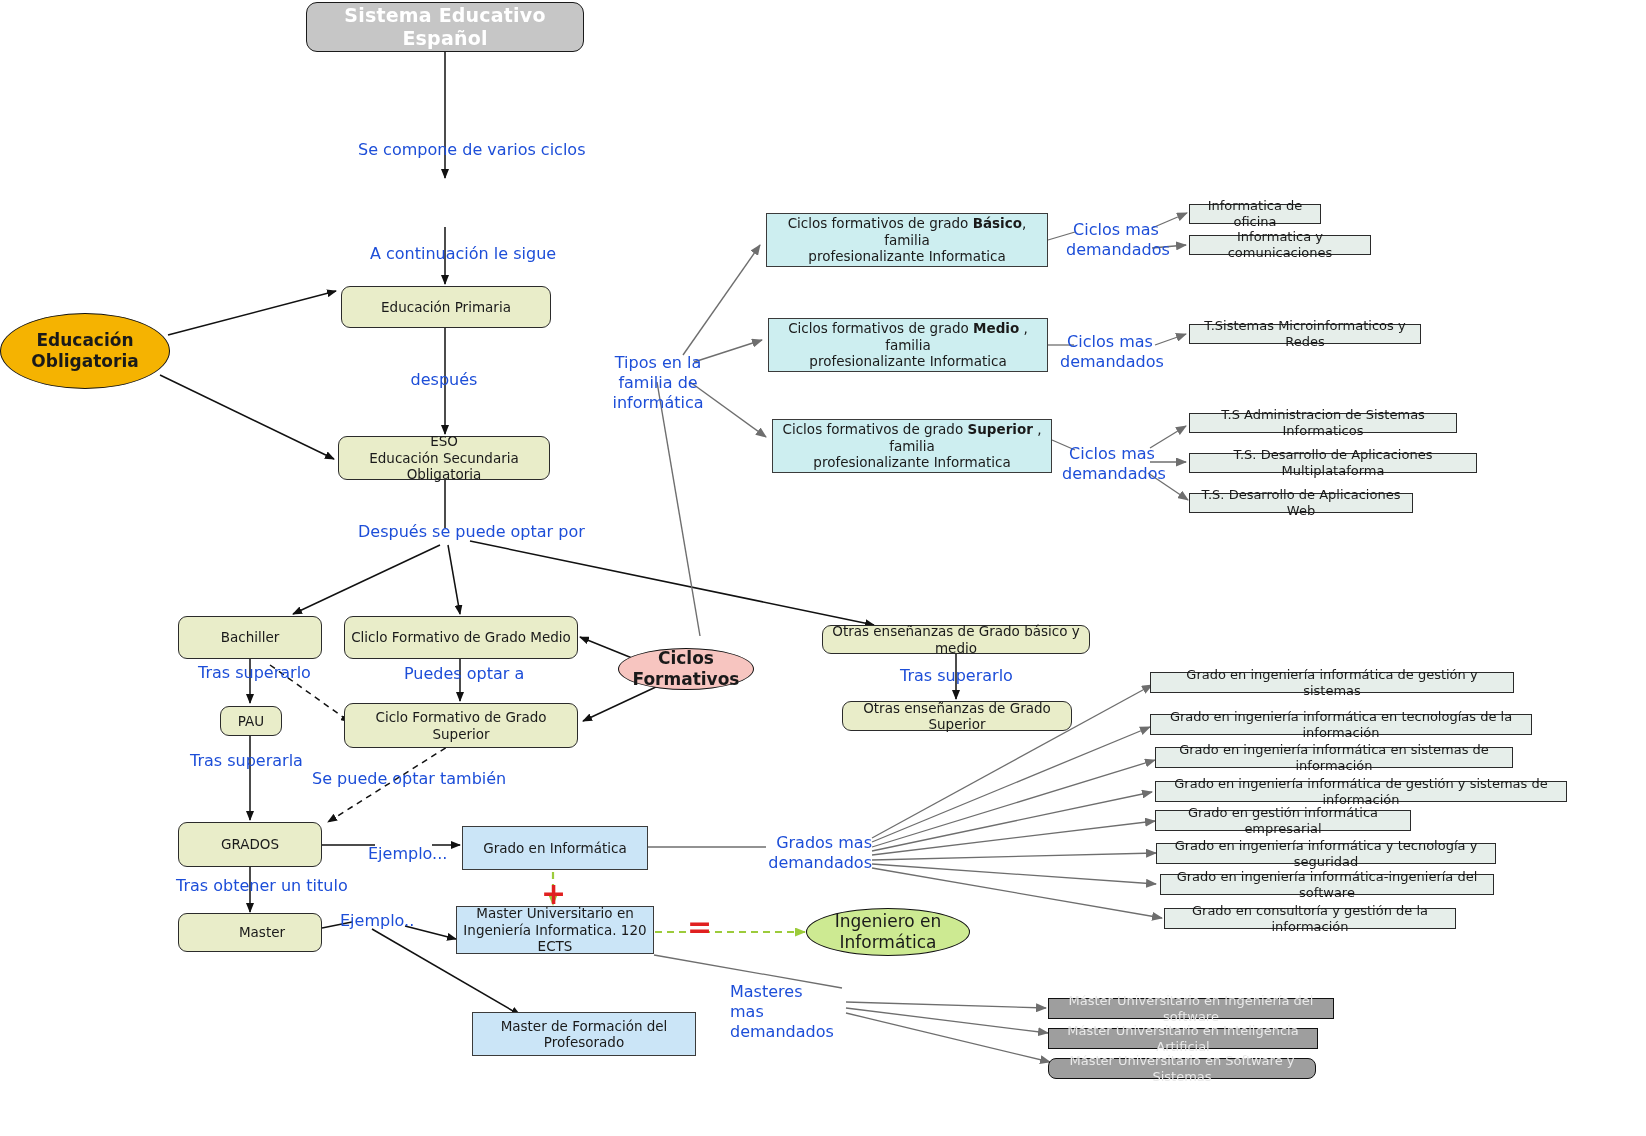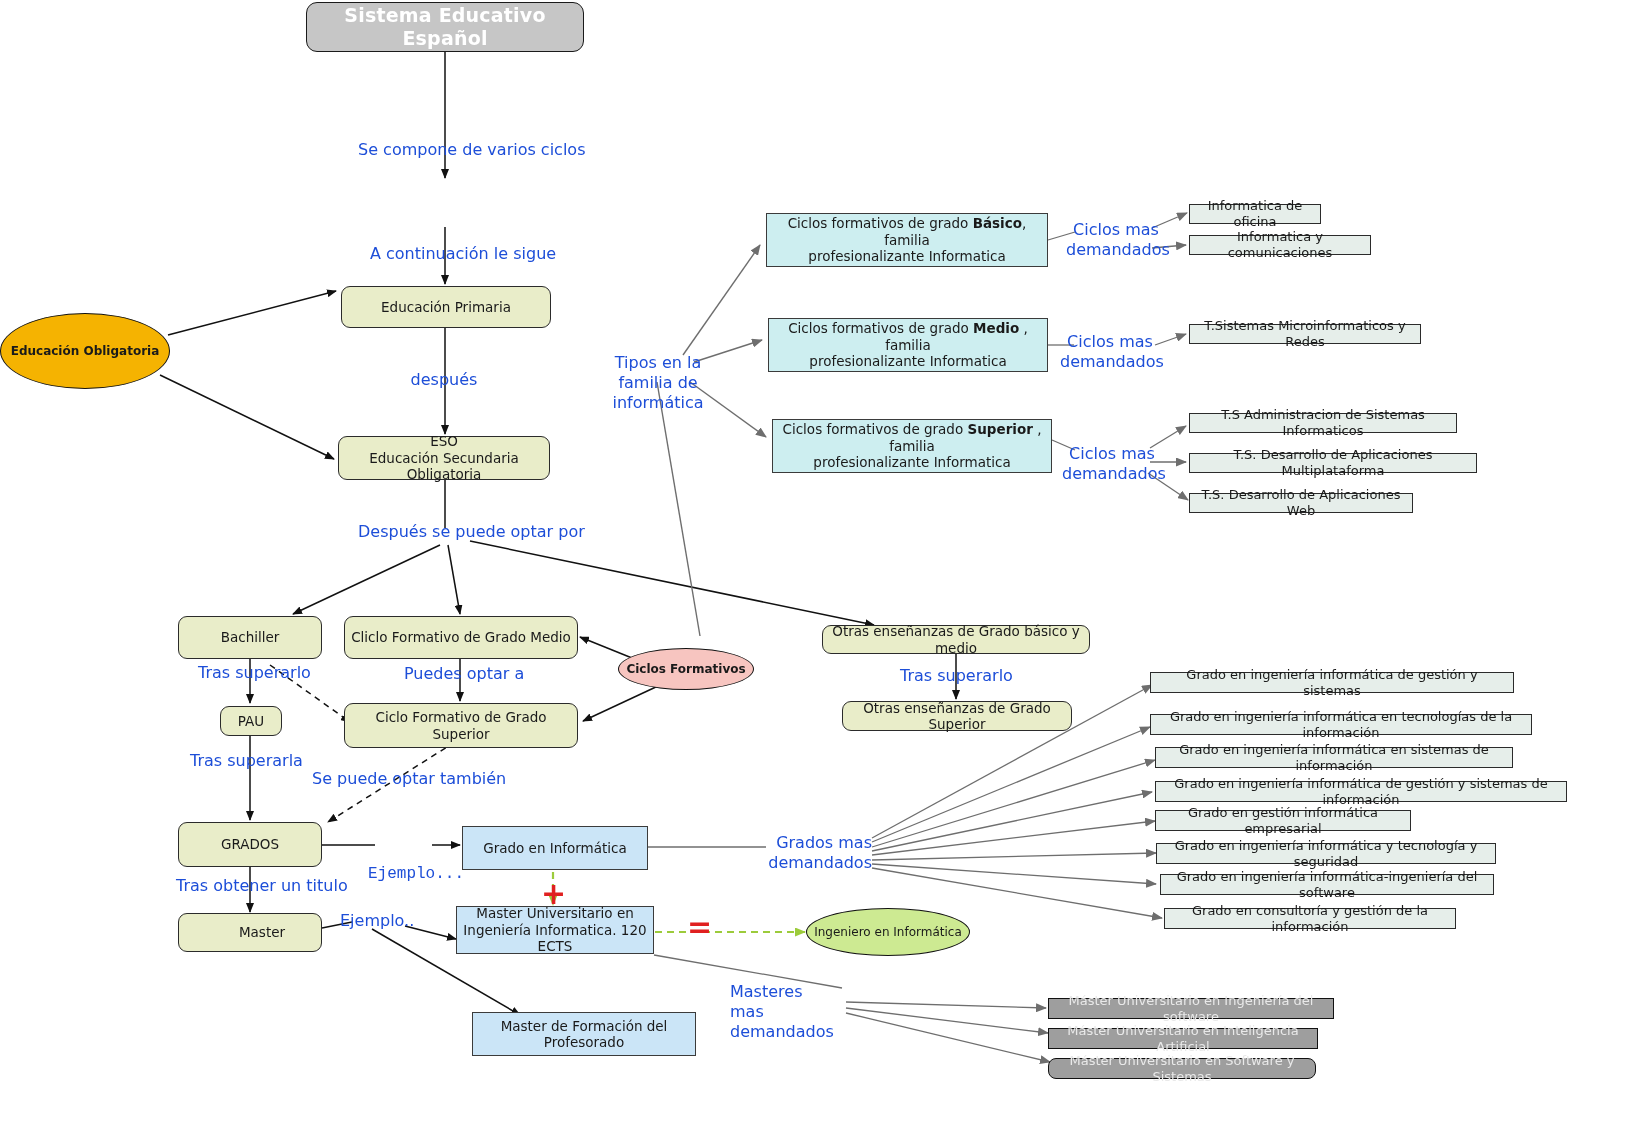--- a/index.html
+++ b/index.html
@@ -17,21 +17,21 @@
             font-weight:bold;font-size:19px;letter-spacing:.2px;}
   
   .cyan{background:#cdeef0;border:1.3px solid #3b3b3b;font-size:13.5px;}
   
   .blue{background:#cbe5f7;border:1.3px solid #3b3b3b;font-size:13.5px;}
   
   .listbox{background:#e6eeea;border:1.2px solid #2b2b2b;font-size:13px;padding:0 7px;}
   
   .greybox{background:#9e9e9e;border:1.4px solid #111;color:#e9e9e9;font-size:13px;padding:0 7px;}
   
-  .ellipse{border-radius:50%;border:1.7px solid #111;font-weight:bold;font-size:12px;}
+  .ellipse{border-radius:50%;border:1.7px solid #111;font-weight:bold;font-size:17px;}
   .el-orange{background:#f5b301;}
   .el-pink{background:#f7c5c0;}
   .el-green{background:#cdea92;border:1.6px solid #111;font-weight:normal;}
 
   .edgelabel{position:absolute;font-size:16px;color:#1d4ed8;text-align:center;line-height:1.25;
              background:transparent;white-space:pre;}
 
   .plus{position:absolute;color:#e02020;font-size:30px;font-weight:bold;line-height:1;font-family:"DejaVu Sans",sans-serif;}
   .eq{position:absolute;color:#e02020;font-size:30px;font-weight:bold;line-height:1;font-family:"DejaVu Sans",sans-serif;}
 </style>
@@ -229,21 +229,21 @@
 
   <div class="edgelabel" style="left:358px;top:140px;width:176px;">Se compone de varios ciclos</div>
   <div class="edgelabel" style="left:370px;top:244px;width:152px;">A continuación le sigue</div>
   <div class="edgelabel" style="left:404px;top:370px;width:80px;">después</div>
   <div class="edgelabel" style="left:358px;top:522px;width:186px;">Después se puede optar por</div>
   <div class="edgelabel" style="left:198px;top:663px;width:104px;">Tras superarlo</div>
   <div class="edgelabel" style="left:190px;top:751px;width:110px;">Tras superarla</div>
   <div class="edgelabel" style="left:176px;top:876px;width:150px;">Tras obtener un titulo</div>
   <div class="edgelabel" style="left:404px;top:664px;width:116px;">Puedes optar a</div>
   <div class="edgelabel" style="left:312px;top:769px;width:160px;">Se puede optar también</div>
-  <div class="edgelabel" style="left:368px;top:864px;width:62px;font-family:Liberation Mono, monospace;">Ejemplo...</div>
+  <div class="edgelabel" style="left:368px;top:844px;width:62px;">Ejemplo...</div>
   <div class="edgelabel" style="left:340px;top:911px;width:62px;">Ejemplo..</div>
   <div class="edgelabel" style="left:580px;top:353px;width:156px;white-space:pre-line;">Tipos en la
 familia de informática</div>
   <div class="edgelabel" style="left:1066px;top:220px;width:100px;white-space:pre-line;">Ciclos mas
 demandados</div>
   <div class="edgelabel" style="left:1060px;top:332px;width:100px;white-space:pre-line;">Ciclos mas
 demandados</div>
   <div class="edgelabel" style="left:1062px;top:444px;width:100px;white-space:pre-line;">Ciclos mas
 demandados</div>
   <div class="edgelabel" style="left:900px;top:666px;width:112px;">Tras superarlo</div>

